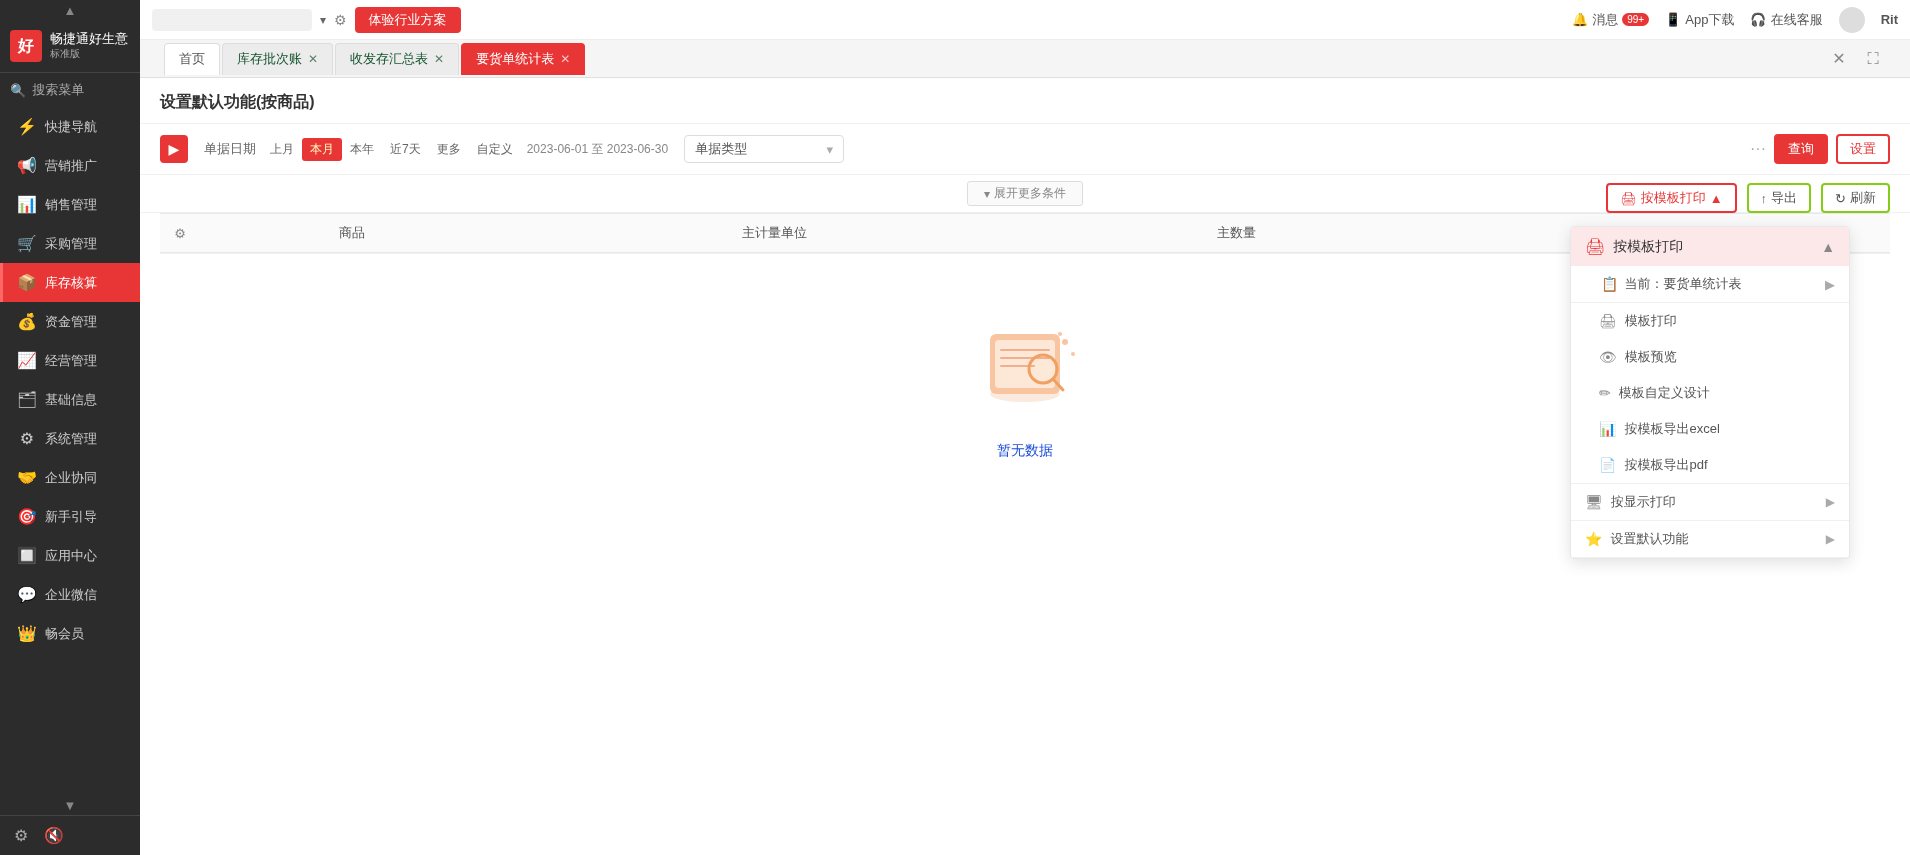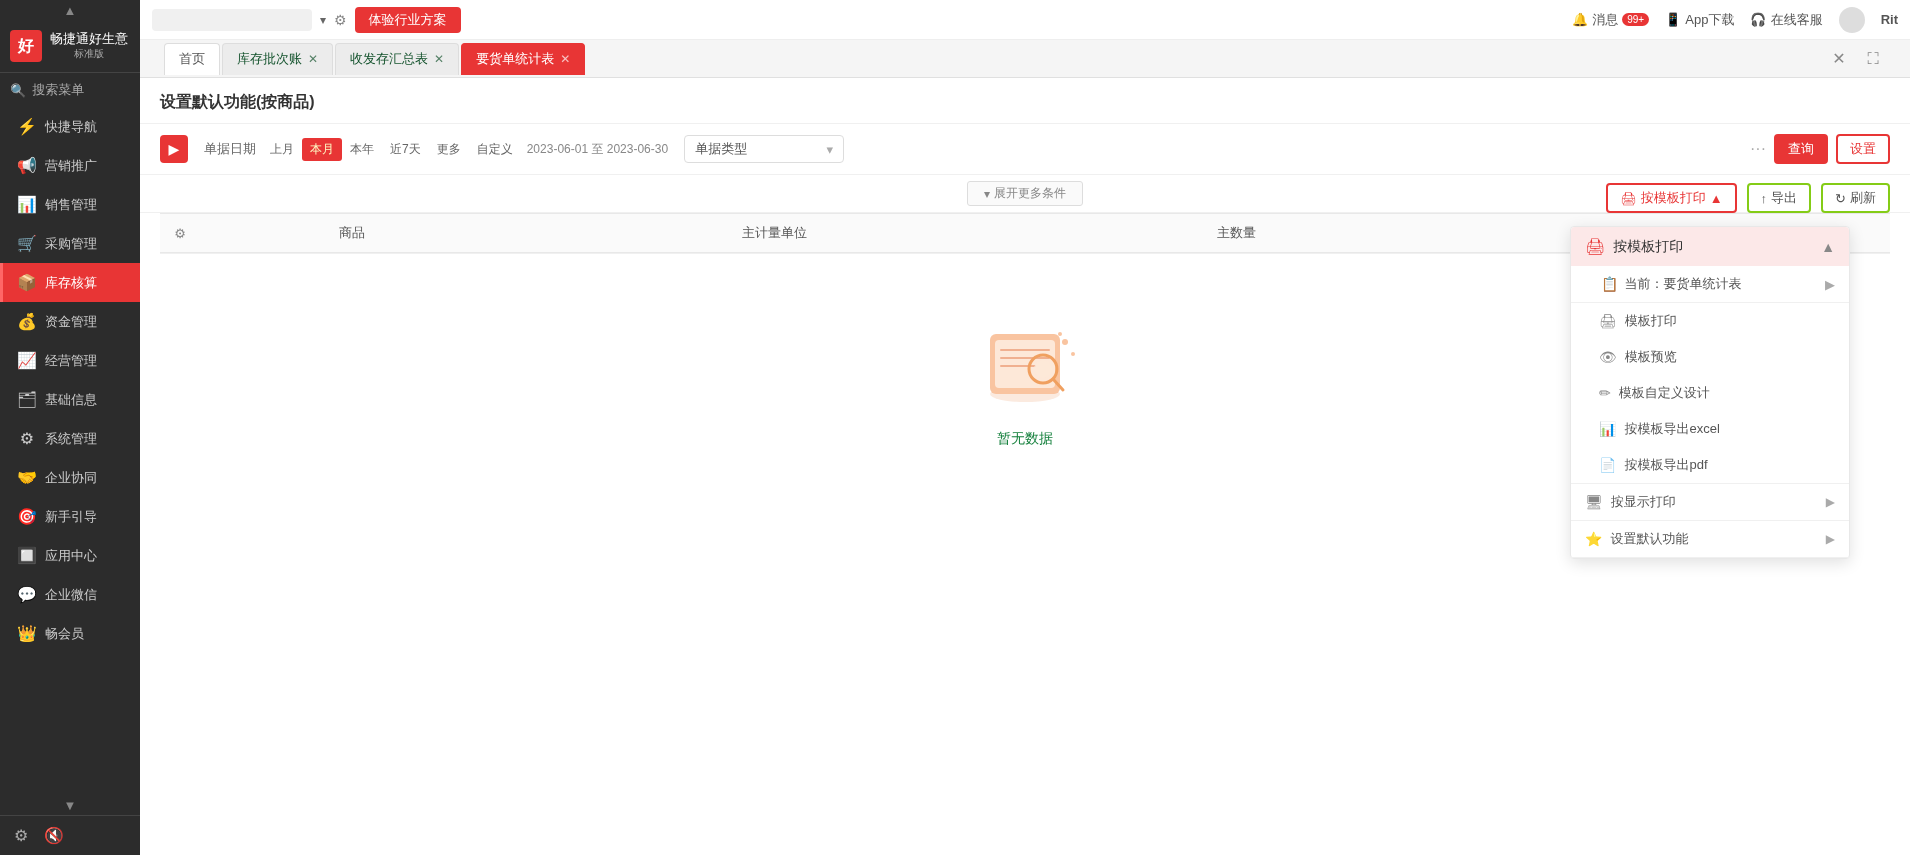--- a/index.html
+++ b/index.html
@@ -23,21 +23,21 @@
       gap: 8px;
     }
     .logo-icon {
       width: 32px; height: 32px;
       background: #e83535;
       border-radius: 4px;
       display: flex; align-items: center; justify-content: center;
       color: white; font-size: 16px; font-weight: bold;
     }
     .logo-text { color: #fff; font-size: 13px; line-height: 1.3; }
-    .logo-badge { color: #aaa; font-size: 10px; text-align: center; }
+    .logo-badge { color: #aaa; font-size: 10px; }
 
     .sidebar-search {
       padding: 8px 10px;
       display: flex; align-items: center; gap: 6px;
       color: #aaa; cursor: pointer;
       font-size: 13px;
     }
 
     .sidebar-nav { flex: 1; overflow-y: auto; }
     .sidebar-nav::-webkit-scrollbar { width: 3px; }
@@ -312,21 +312,21 @@
       flex-direction: column;
       align-items: center;
       justify-content: center;
       padding: 60px 20px;
     }
     .empty-icon {
       width: 120px; height: 100px;
       position: relative;
       margin-bottom: 16px;
     }
-    .empty-text { color: #15803d; font-size: 14px; }
+    .empty-text { color: #1d4ed8; font-size: 14px; margin-top: 12px; }
 
     
     .dropdown-panel {
       position: absolute;
       top: 148px;
       right: 60px;
       width: 280px;
       background: #fff;
       border: 1px solid #e8e8e8;
       border-radius: 4px;

